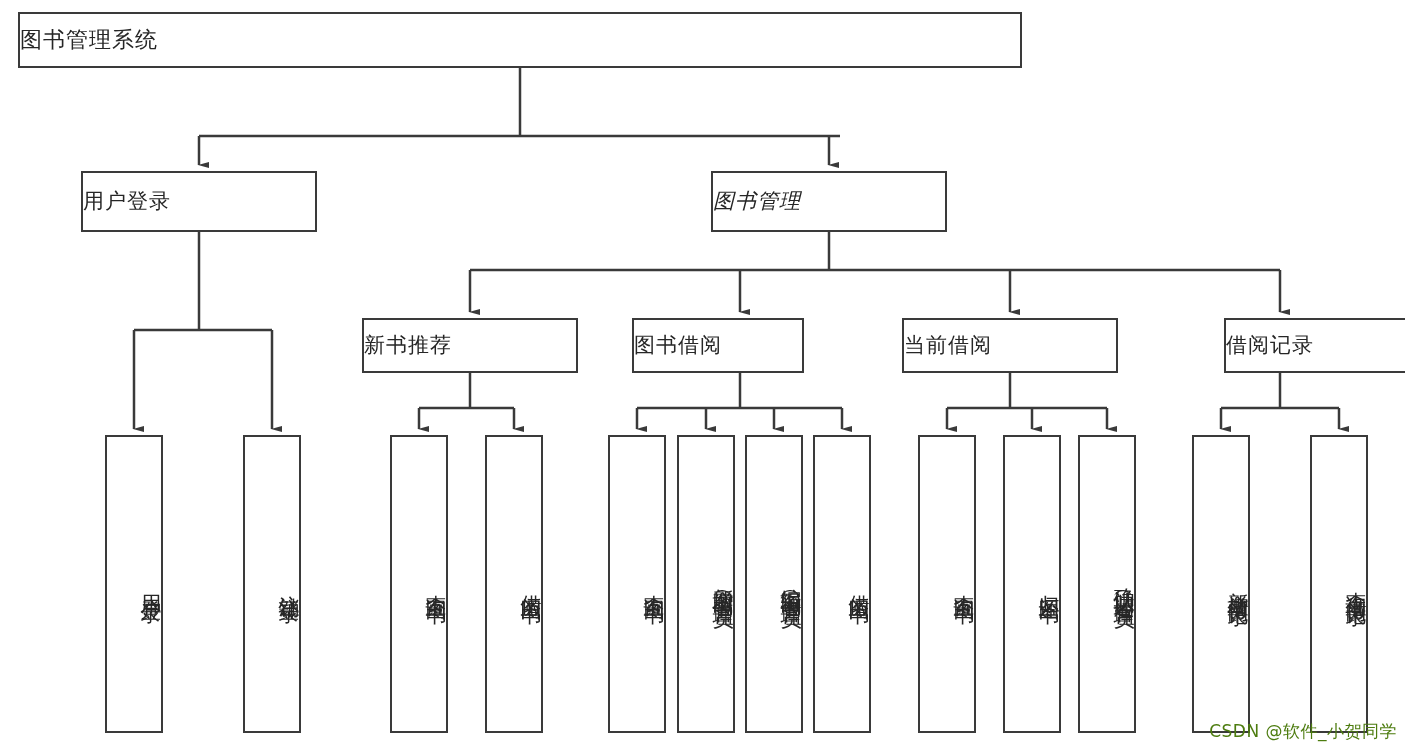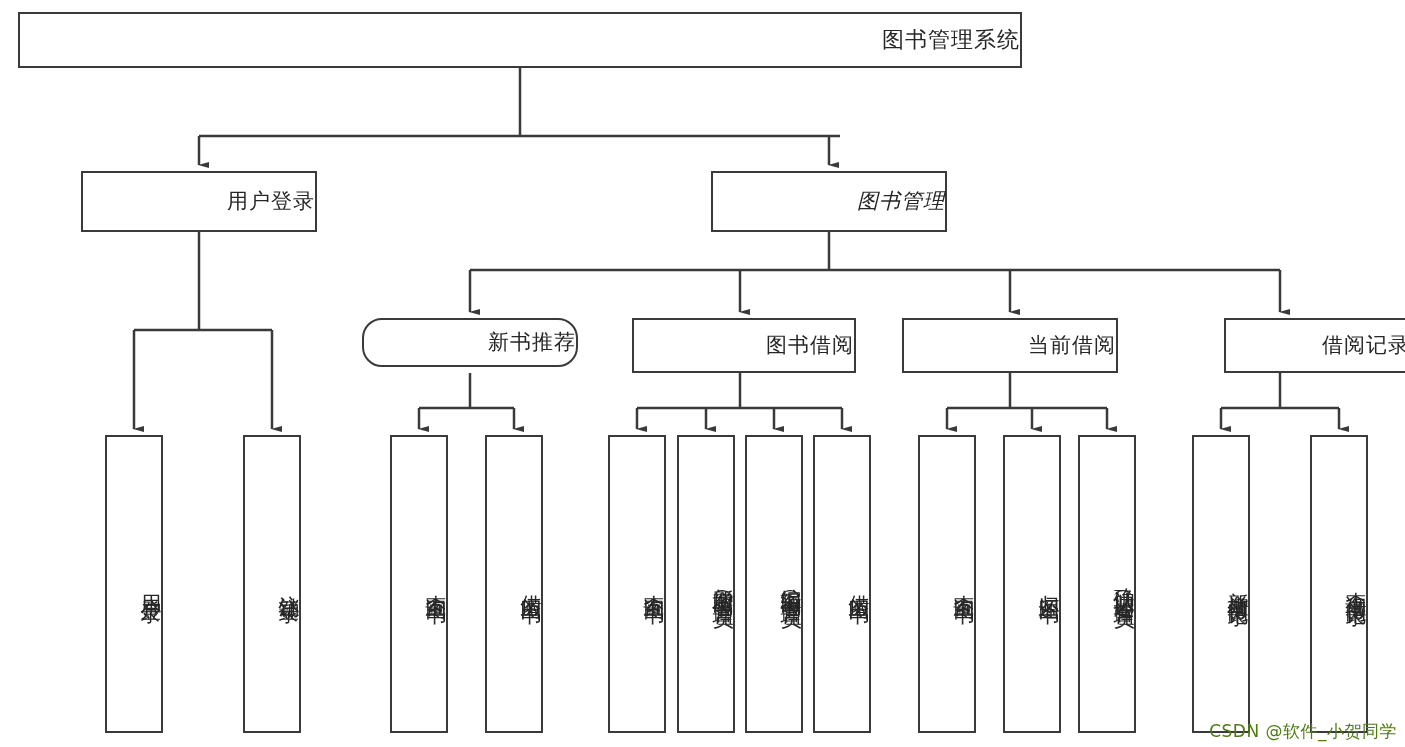--- a/index.html
+++ b/index.html
@@ -1,20 +1,20 @@
 <!DOCTYPE html>
 <html><head>
 <meta charset="utf-8">
 <title>图书管理系统 功能结构图</title>
 <style>
   html,body{margin:0;padding:0;background:#ffffff;}
   body{font-family:"DejaVu Sans","Liberation Sans",sans-serif;}
   #canvas{position:relative;width:1405px;height:747px;background:#ffffff;overflow:hidden;}
   #edges{position:absolute;left:0;top:0;width:1405px;height:747px;}
-  .node{position:absolute;box-sizing:border-box;background:#ffffff;border:2.5px solid #3a3a3a;display:flex;align-items:center;justify-content:flex-end;}
+  .node{position:absolute;box-sizing:border-box;background:#ffffff;border:2.5px solid #3a3a3a;display:flex;align-items:center;justify-content:flex-start;}
   .node .lbl{color:#262626;font-size:21px;line-height:1.18;letter-spacing:1px;white-space:nowrap;}
   .node.root .lbl{font-size:22px;}
   .node.vert{writing-mode:vertical-rl;text-orientation:upright;padding:10px 0;align-items:flex-start;justify-content:center;}
   .node.vert .lbl{writing-mode:vertical-rl;text-orientation:upright;font-size:21px;letter-spacing:3px;line-height:1;white-space:normal;}
   #watermark{position:absolute;right:8px;bottom:4px;color:#4d7c0f;font-size:17px;letter-spacing:0.5px;user-select:none;}
 </style>
 </head>
 <body>
 
 <div id="canvas">
@@ -73,24 +73,24 @@
     <span class="lbl">图书管理系统</span>
   </div>
 
   <div class="node" style="left:81px;top:171px;width:236px;height:61px;">
     <span class="lbl">用户登录</span>
   </div>
   <div class="node" style="left:711px;top:171px;width:236px;height:61px;font-style:italic;">
     <span class="lbl">图书管理</span>
   </div>
 
-  <div class="node" style="left:362px;top:318px;width:216px;height:49px;border-radius:20px;">
+  <div class="node" style="left:362px;top:318px;width:216px;height:55px;">
     <span class="lbl">新书推荐</span>
   </div>
-  <div class="node" style="left:632px;top:318px;width:224px;height:55px;">
+  <div class="node" style="left:632px;top:318px;width:172px;height:55px;">
     <span class="lbl">图书借阅</span>
   </div>
   <div class="node" style="left:902px;top:318px;width:216px;height:55px;">
     <span class="lbl">当前借阅</span>
   </div>
   <div class="node" style="left:1224px;top:318px;width:188px;height:55px;">
     <span class="lbl">借阅记录</span>
   </div>
 
   <div class="node vert" style="left:105px;top:435px;width:58px;height:298px;">

